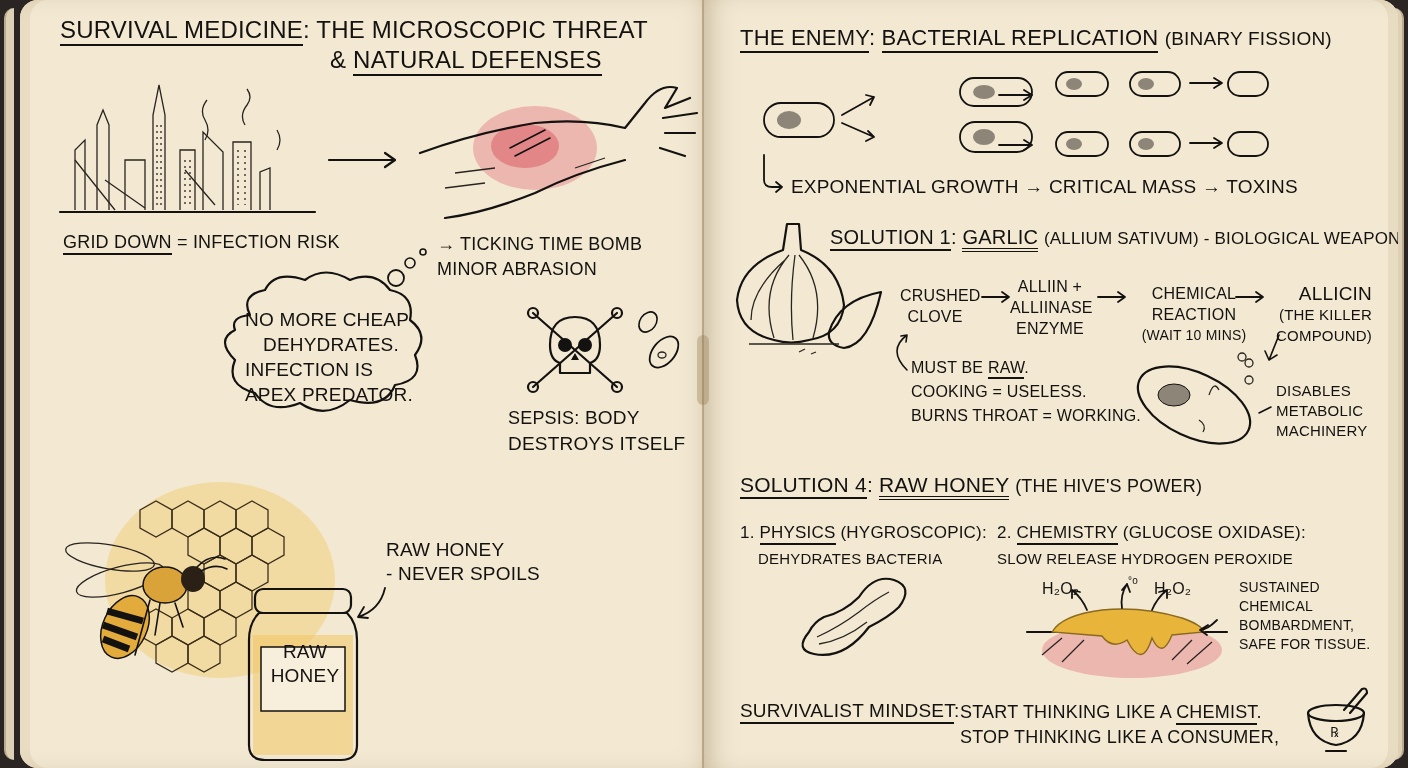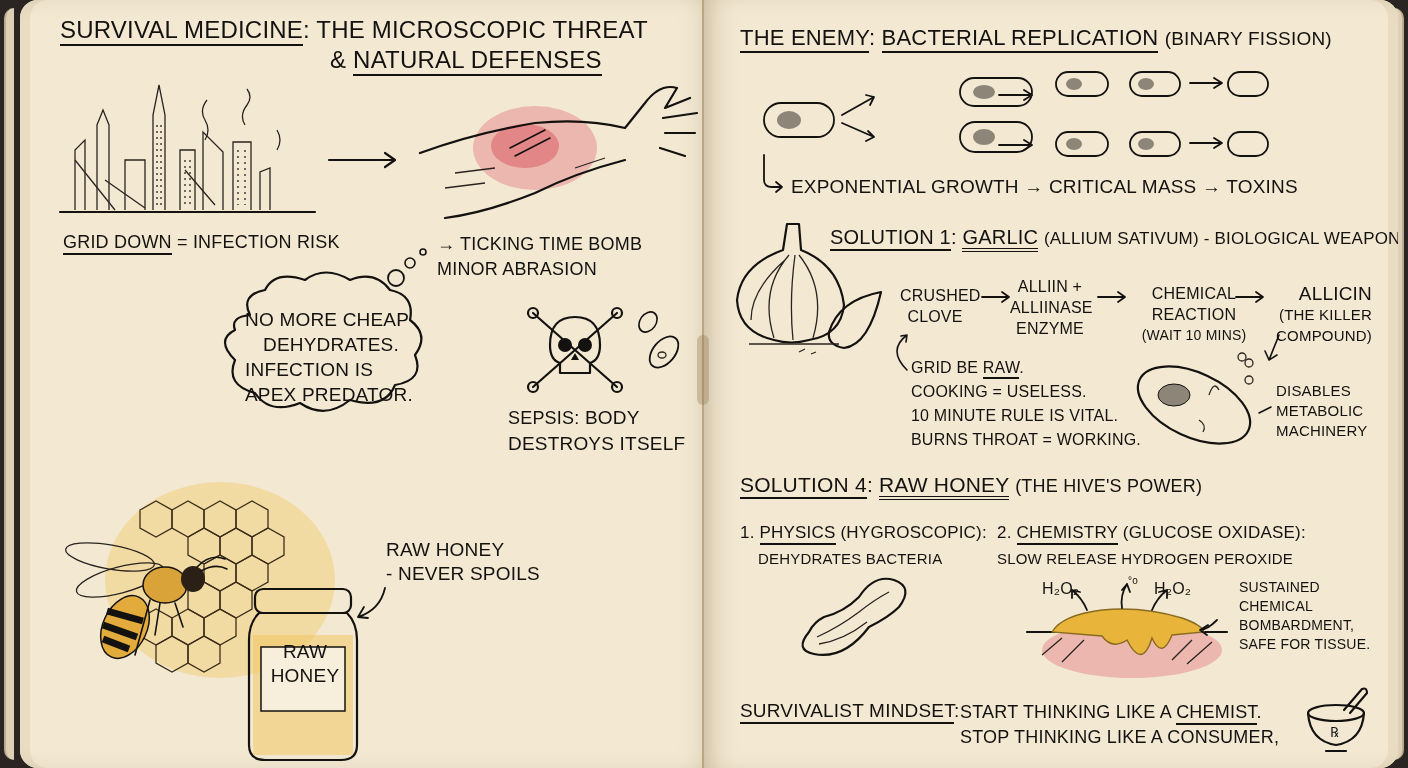--- a/index.html
+++ b/index.html
@@ -233,23 +233,22 @@
       <path d="M8 12 H34 M28 7 L35 12 L28 17"></path>
       <path d="M124 12 H150 M144 7 L151 12 L144 17"></path>
       <path d="M262 12 H288 M282 7 L289 12 L282 17"></path>
     </g>
   </svg>
   <svg style="left:185px;top:330px;" width="30" height="45">
     <path class="ln" d="M18 40 Q-2 20 18 5 M12 6 L18 5 L17 12" style="stroke-width:1.6"></path>
   </svg>
 
   <div class="t s" style="left:207px;top:356px;line-height:24px;">
-    <div><span>GRID BE</span> <span class="u">RAW</span><span>.</span></div>
+    <div><span>MUST BE</span> <span class="u">RAW</span><span>.</span></div>
     <div>COOKING = USELESS.</div>
-    <div>10 MINUTE RULE IS VITAL.</div>
     <div>BURNS THROAT = WORKING.</div>
   </div>
 
   <svg style="left:425px;top:335px;" width="160" height="120" viewBox="0 0 160 120">
     <path class="ln" d="M150 0 L140 25 M140 25 L136 16 M140 25 L148 20" style="stroke-width:1.6"></path>
     <ellipse class="ln" cx="65" cy="70" rx="60" ry="32" transform="rotate(25 65 70)" fill="#f3e9d3"></ellipse>
     <ellipse cx="45" cy="60" rx="16" ry="11" fill="#8d8578" stroke="#141210"></ellipse>
     <circle class="thin" cx="113" cy="22" r="4"></circle>
       <circle class="thin" cx="120" cy="28" r="4"></circle>
       <circle class="thin" cx="120" cy="45" r="4"></circle>

